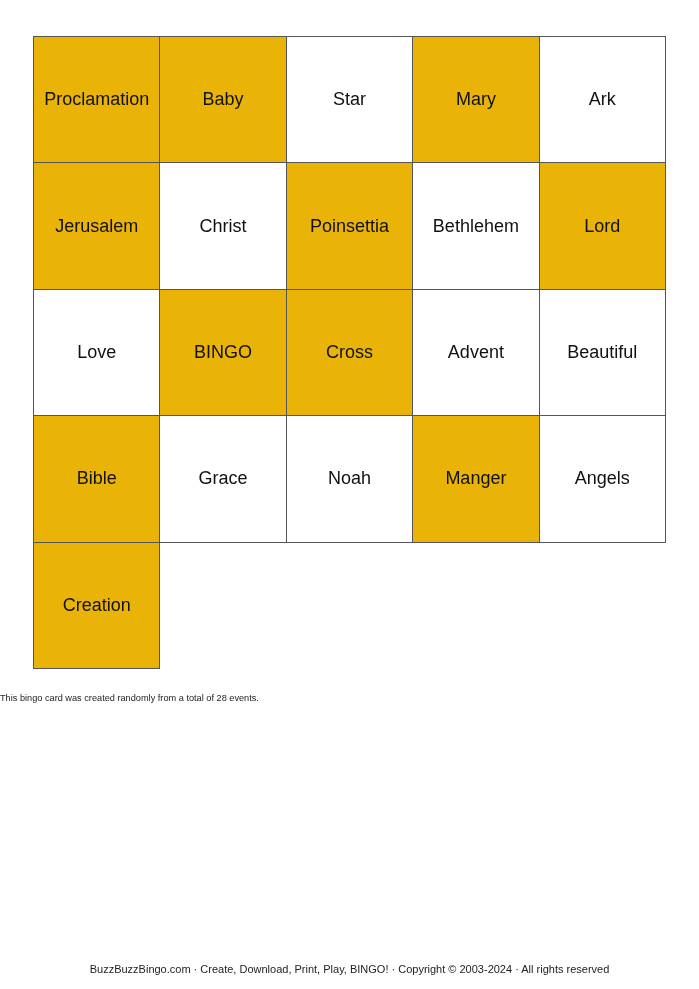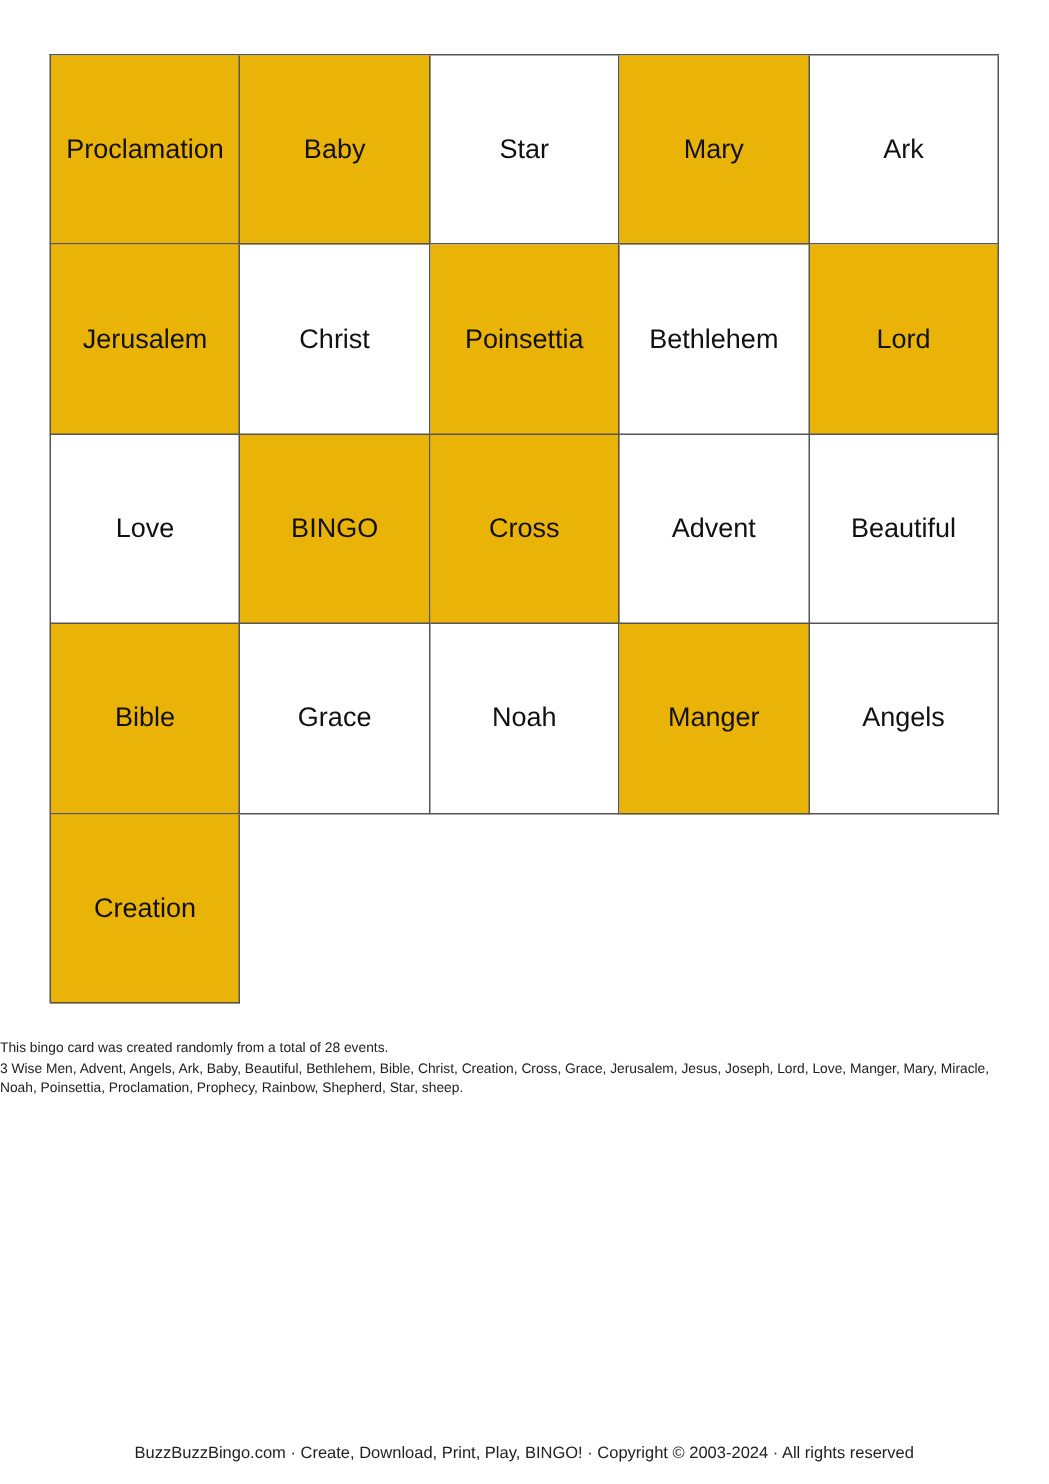--- a/index.html
+++ b/index.html
@@ -40,16 +40,15 @@
   <div class="cell shaded">Bible</div>
   <div class="cell">Grace</div>
   <div class="cell">Noah</div>
   <div class="cell shaded">Manger</div>
   <div class="cell">Angels</div>
   <div class="cell shaded">Creation</div>
 </div>
 
 <div class="note">
   <div>This bingo card was created randomly from a total of 28 events.</div>
-  <div>3 Wise Men, Advent, Angels, Ark, Baby, Beautiful, Bethlehem, Bible, Christ, Creation, Cross, Grace, Jerusalem, Jesus, Joseph, Lord, Love, Manger, Mary, Miracle, Noah, Poinsettia, Proclamation, Prophecy, Rainbow, Shepherd, Star, sheep.</div>
 </div>
 
 <div class="footer">BuzzBuzzBingo.com · Create, Download, Print, Play, BINGO! · Copyright © 2003-2024 · All rights reserved</div>
 
 </body></html>

